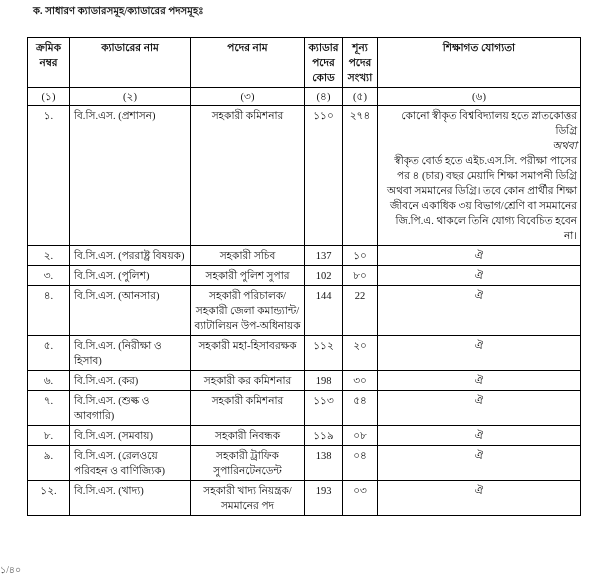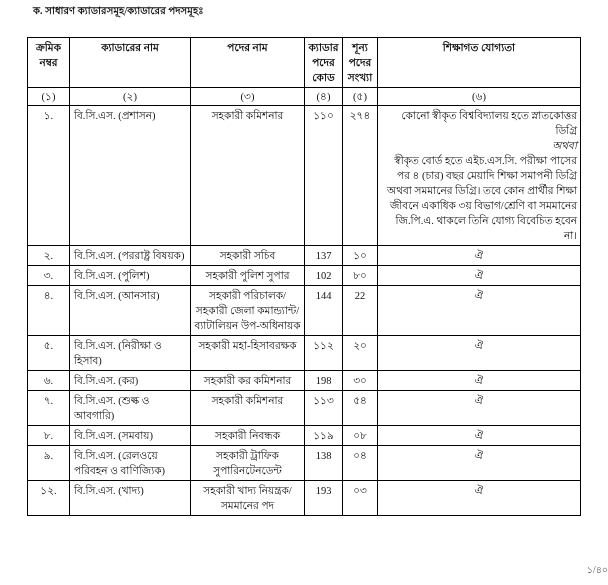--- a/index.html
+++ b/index.html
@@ -72,21 +72,21 @@
   }
   .qual-or {
     margin: 0;
     font-style: italic;
   }
   .page-footer {
     position: absolute;
     left: 0;
     top: 563px;
     width: 608px;
-    text-align: right;
+    text-align: left;
     font-size: 9.5px;
     color: #555555;
   }
 </style>
 </head>
 <body>
 
 <div class="doc">
 
   <div class="doc-title">ক. সাধারণ ক্যাডারসমূহ/ক্যাডারের পদসমূহঃ</div>

